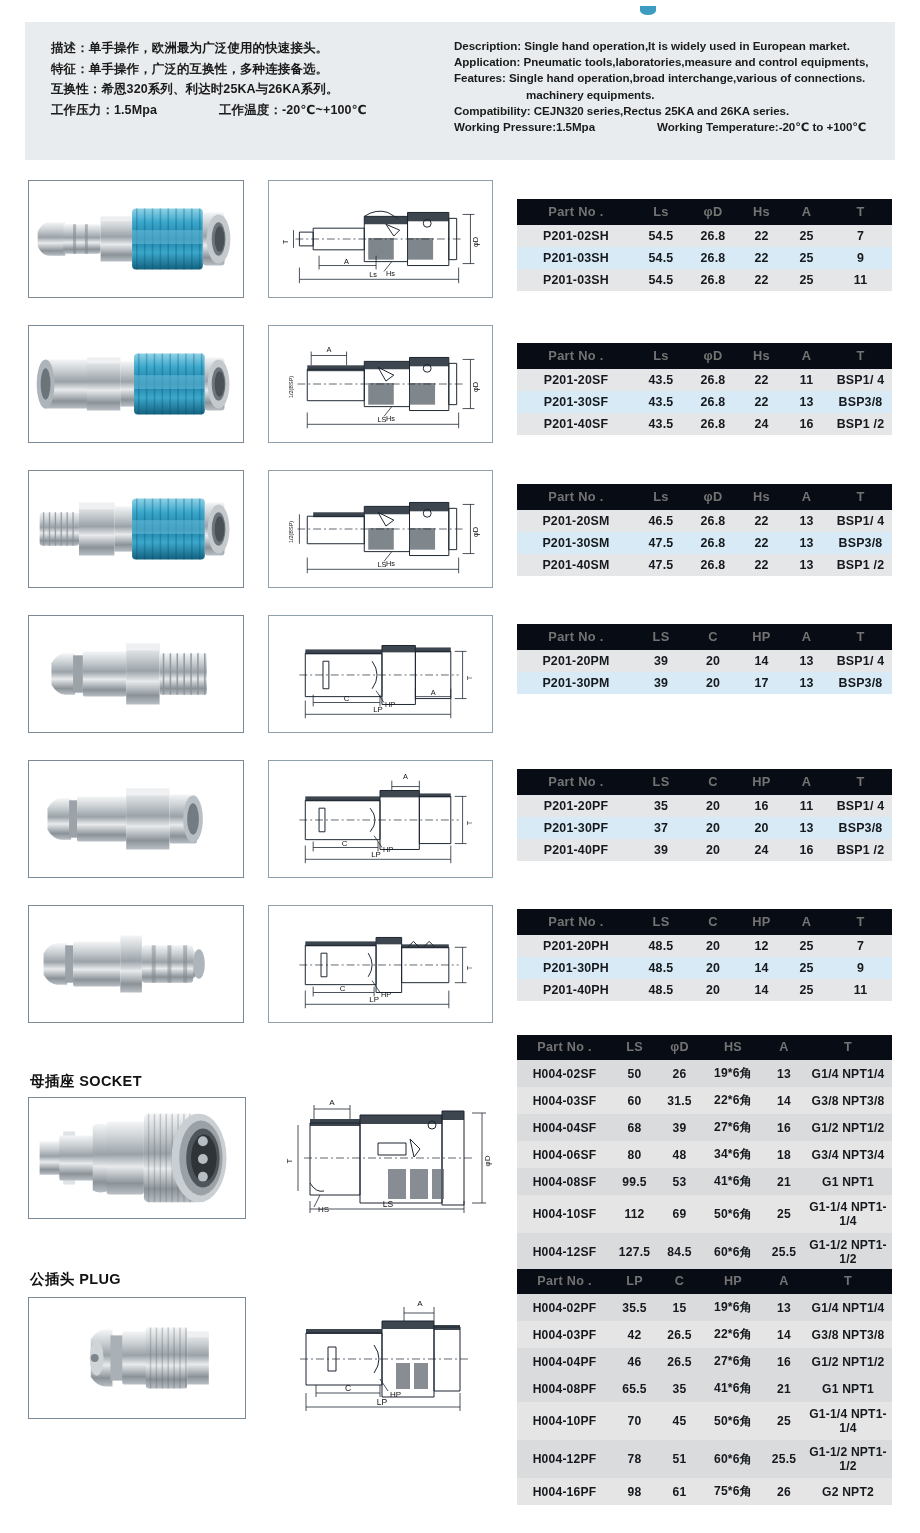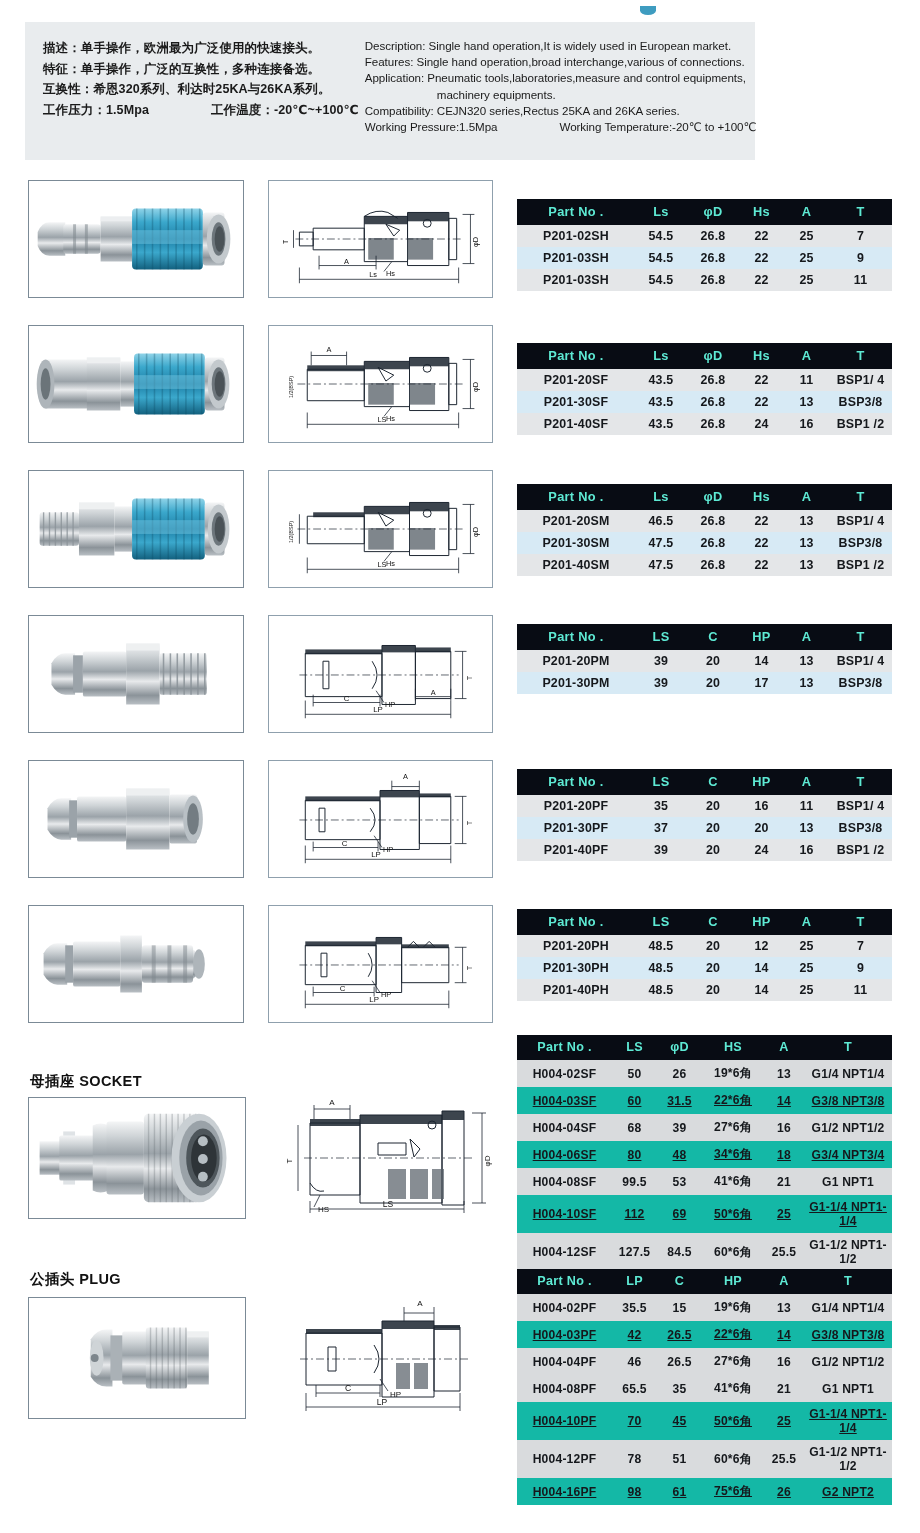--- a/index.html
+++ b/index.html
@@ -20,39 +20,41 @@
     top: 6px; left: 640px;
     width: 16px; height: 9px;
     background: #3e9cc0;
     border-radius: 0 0 50% 50%;
   }
 
   
   .intro {
     position: absolute;
     top: 22px; left: 25px;
-    width: 730px; height: 138px;
+    width: 870px; height: 138px;
     background: #e9ecee;
     display: flex;
+    padding-left: 8px;
   }
   .intro-cn {
     width: 400px;
     padding: 16px 0 0 18px;
     font-size: 12.5px;
     line-height: 20.5px;
     font-weight: bold;
     letter-spacing: .1px;
   }
   .intro-en {
     flex: 1;
     padding: 16px 0 0 6px;
     font-size: 11.6px;
     line-height: 16.2px;
-    font-weight: normal;
+    font-weight: bold;
     letter-spacing: -.05px;
+    margin-left: 15px;
   }
   .cn-line { white-space: nowrap; }
   .cn-line .sp { display: inline-block; width: 62px; }
   .en-line { white-space: nowrap; }
   .en-indent { padding-left: 72px; }
   .en-line .sp2 { display: inline-block; width: 62px; }
   .photo-box {
     position: absolute;
     border: 1.6px solid #7b8a96;
     background: #ffffff;
@@ -80,61 +82,61 @@
   .spec-table {
     position: absolute;
     border-collapse: collapse;
     table-layout: fixed;
     font-size: 12.4px;
     font-weight: bold;
     background: #fff;
   }
   .spec-table th {
     background: #080c14;
-    color: #5eead4;
+    color: #737373;
     font-size: 12.8px;
     font-weight: bold;
     padding: 5px 0 6px;
     text-align: center;
     letter-spacing: .3px;
   }
   .spec-table td {
     text-align: center;
     padding: 4px 0 4px;
     color: #15181c;
     letter-spacing: .2px;
   }
   
   .t-p201 tr.r-a td { background: #e4e6e8; }
   .t-p201 tr.r-b td { background: #d7eaf5; }
   
   .t-h004 tr.r-a td { background: #d9dbdd; }
-  .t-h004 tr.r-b td { background: #14b8a6; text-decoration: underline; }
+  .t-h004 tr.r-b td { background: #e5e5e5; }
   .t-h004 { font-size: 12.1px; }
   .t-h004 th { font-size: 12.6px; }
   .t-h004 td { padding: 5px 0 5px; }
 </style>
 </head>
 <body>
 
 <div class="top-marker"></div>
 
 <div class="intro">
   <div class="intro-cn">
     <div class="cn-line"><span>描述：</span><span>单手操作，欧洲最为广泛使用的快速接头。</span></div>
     <div class="cn-line"><span>特征：</span><span>单手操作，广泛的互换性，多种连接备选。</span></div>
     <div class="cn-line"><span>互换性：</span><span>希恩320系列、利达时25KA与26KA系列。</span></div>
     <div class="cn-line">
       <span>工作压力：</span><span>1.5Mpa</span><span class="sp"></span><span>工作温度：</span><span>-20℃~+100℃</span>
     </div>
   </div>
   <div class="intro-en">
     <div class="en-line">Description:  Single hand  operation,It is widely used in European market.</div>
+    <div class="en-line">Application: Pneumatic tools,laboratories,measure and control equipments,</div>
     <div class="en-line">Features: Single hand operation,broad interchange,various of connections.</div>
-    <div class="en-line">Application: Pneumatic tools,laboratories,measure and control equipments,</div>
     <div class="en-line en-indent">machinery equipments.</div>
     <div class="en-line">Compatibility: CEJN320 series,Rectus 25KA and 26KA series.</div>
     <div class="en-line">
       <span>Working Pressure:1.5Mpa</span><span class="sp2"></span><span>Working Temperature:-20℃  to +100℃</span>
     </div>
   </div>
 </div>
 
 <div class="photo-box" style="left:28px; top:180px; width:216px; height:118px;">
   <svg class="photo-svg" viewBox="0 0 216 118">

